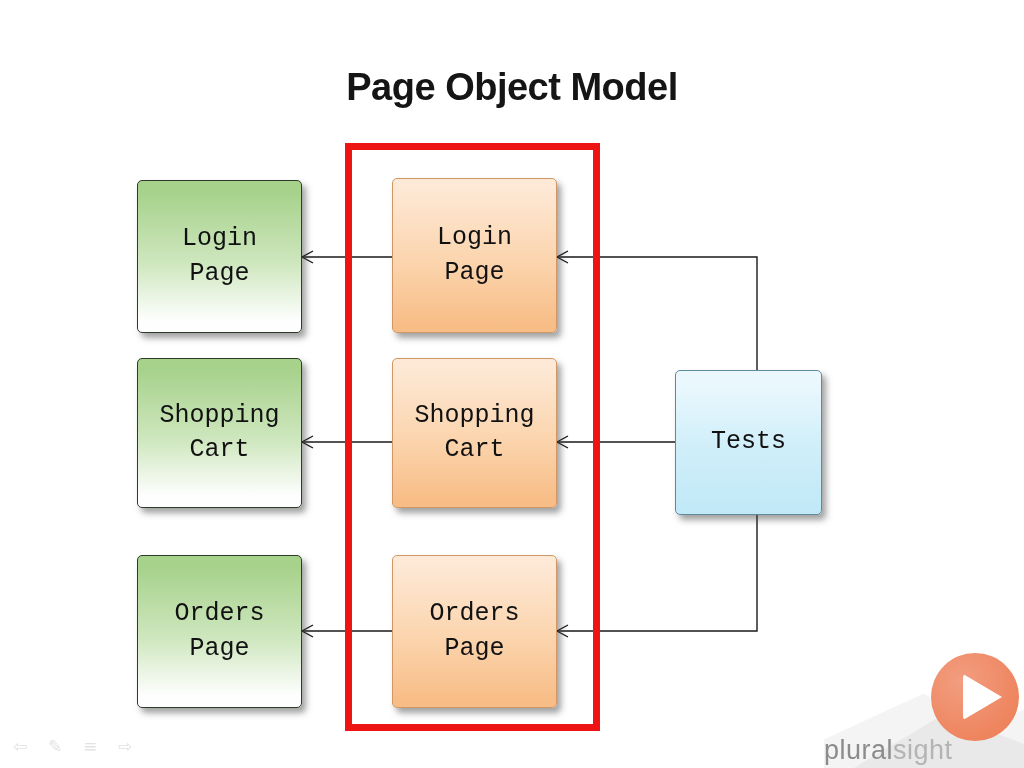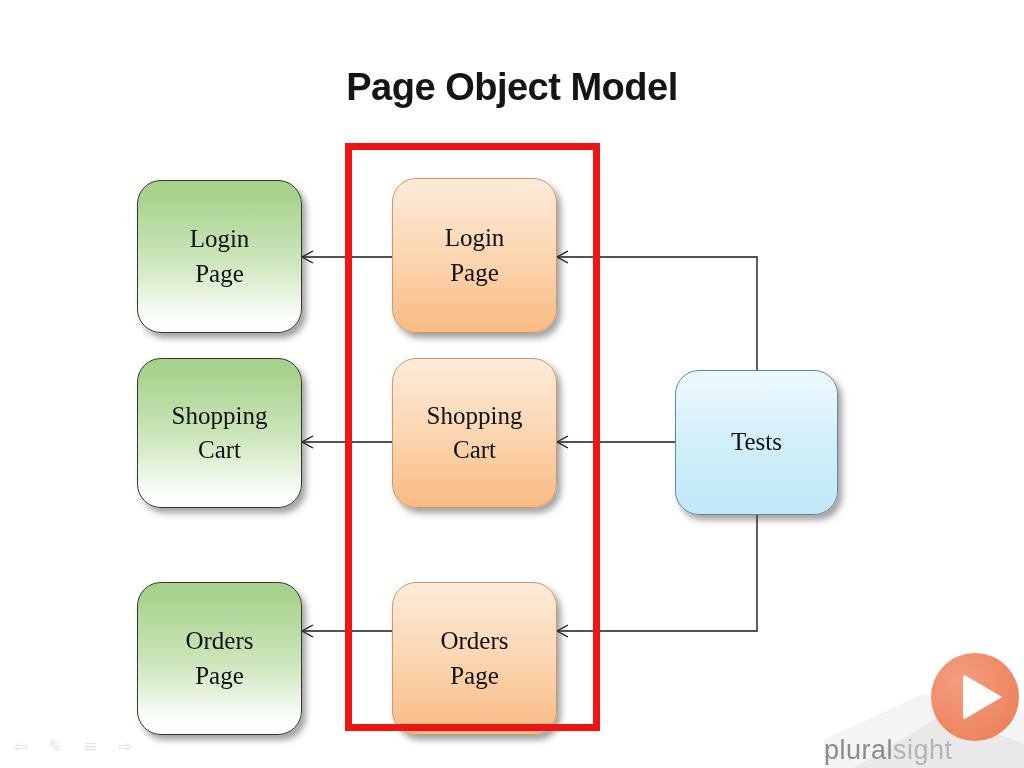--- a/index.html
+++ b/index.html
@@ -12,46 +12,46 @@
     position:absolute;left:0;right:0;top:54px;margin:12px;
     text-align:center;
     font-size:38px;font-weight:bold;color:#151515;letter-spacing:-0.5px;
     font-family:"Liberation Sans", sans-serif;
   }
   
   svg.connectors{position:absolute;left:0;top:0;z-index:1;}
   
   .node{
     position:absolute;z-index:2;box-sizing:border-box;
-    border-radius:24px;
+    border-radius:5px;
     display:flex;align-items:center;justify-content:center;
     text-align:center;
     font-size:25px;color:#111;line-height:1.38;
     white-space:pre-line;
-    font-family:Liberation Serif, serif;
+    font-family:Liberation Mono, monospace;
     box-shadow:4px 5px 6px rgba(70,70,70,0.50);
   }
   .node.green{
     left:137px;width:165px;
     border:1.6px solid #2f3a2a;
     background:linear-gradient(to bottom,#a7d28c 8%,#cfe7bf 55%,#fdfefd 92%);
   }
   .node.orange{
     left:392px;width:165px;
     border:1.6px solid #cf9765;
     background:linear-gradient(to bottom,#fde9d6 5%,#fbd4ad 55%,#f8bd87 95%);
   }
   .node.blue{
-    left:675px;top:370px;width:163px;height:145px;
+    left:675px;top:370px;width:147px;height:145px;
     border:1.6px solid #5d8a9c;
     background:linear-gradient(to bottom,#eaf8fd 8%,#cfeef9 55%,#c2e9f7 95%);
   }
   .row1{top:178px;height:155px;}
   .row2{top:358px;height:150px;}
-  .row3{top:582px;height:153px;}
+  .row3{top:555px;height:153px;}
   .green.row1{top:180px;height:153px;}
   .red-frame{
     position:absolute;left:345px;top:143px;width:255px;height:588px;
     box-sizing:border-box;border:7px solid #ee1414;z-index:3;
   }
   
   .logo-area{position:absolute;left:824px;top:640px;width:200px;height:128px;z-index:1;}
   .logo-area svg{position:absolute;left:0;top:0;}
   .play-badge{
     position:absolute;left:107px;top:13px;width:88px;height:88px;border-radius:50%;

